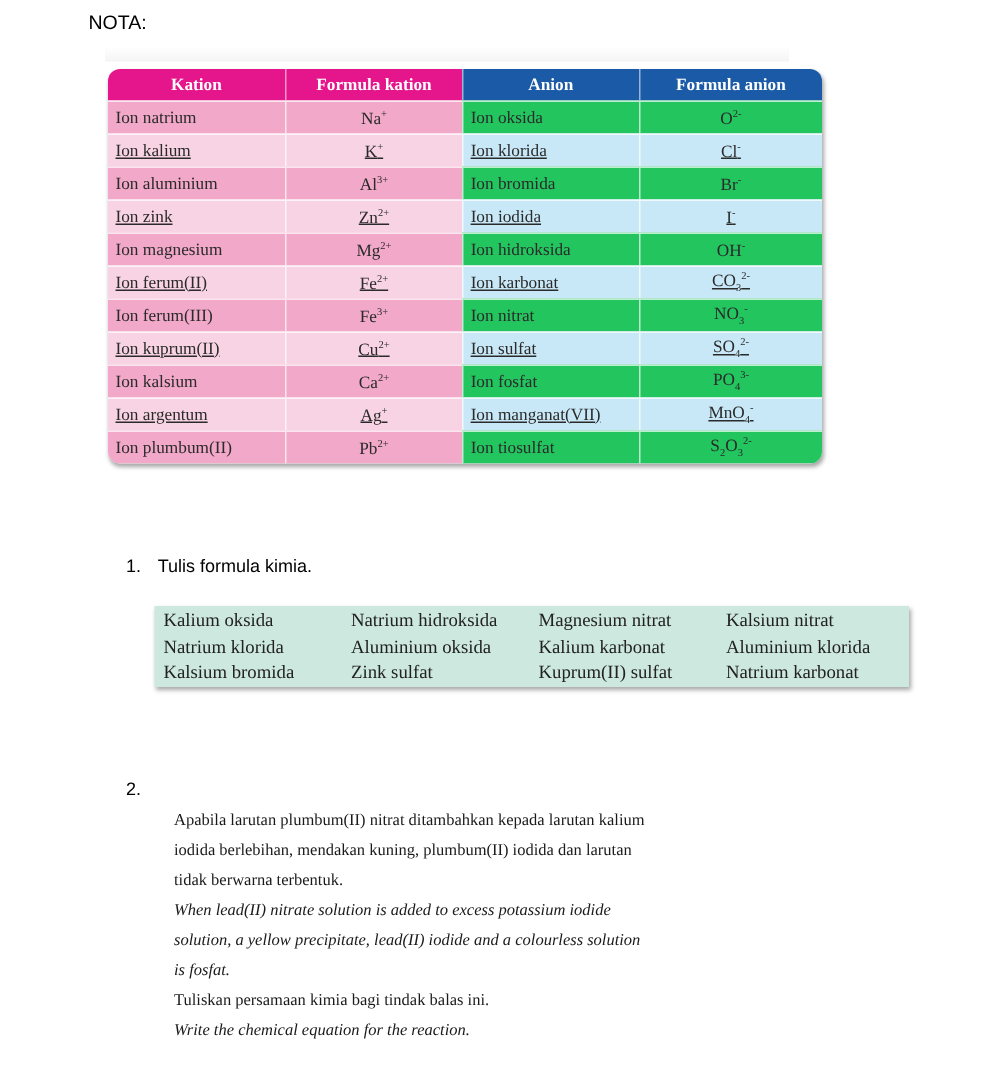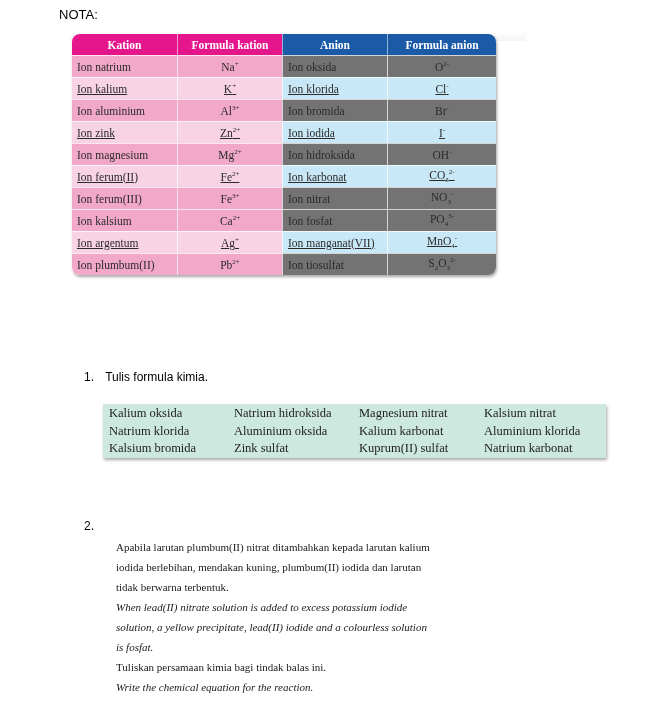--- a/index.html
+++ b/index.html
@@ -1,29 +1,29 @@
 <!DOCTYPE html>
 <html><head>
 <meta charset="utf-8">
 <style>
   html, body { margin:0; padding:0; background:#ffffff; }
   body { width:654px; height:724px; position:relative; overflow:hidden; font-family:"Liberation Sans", sans-serif; color:#000; }
   .nota { position:absolute; left:59px; top:7px; font-size:13px; }
   .cropstrip { position:absolute; left:70px; top:31px; width:456px; height:10px; background:linear-gradient(#ffffff,#f4f4f4); }
-  .ion-table { position:absolute; left:72px; top:34px; width:424px; border-collapse:separate; border-spacing:0; font-family:"Liberation Serif", serif; font-size:11.5px; border-radius:8px; overflow:hidden; box-shadow:1px 2px 3px rgba(0,0,0,0.35); }
+  .ion-table { position:absolute; left:72px; top:46px; width:476px; border-collapse:separate; border-spacing:0; font-family:"Liberation Serif", serif; font-size:11.5px; border-radius:8px; overflow:hidden; box-shadow:1px 2px 3px rgba(0,0,0,0.35); }
   .ion-table th { height:21px; color:#fff; font-weight:bold; font-size:11.5px; text-align:center; padding:0; }
   .ion-table th.k { background:#e5158c; }
   .ion-table th.a { background:#1b5aa6; }
   .ion-table th + th { border-left:1px solid rgba(255,255,255,0.55);margin-left:40px; }
   .ion-table td { height:21px; padding:0 0 0 5px; color:#2a2a2a; border-top:1px solid rgba(255,255,255,0.7); white-space:nowrap; }
   .ion-table td.c { text-align:center; padding:0; }
   .ion-table td.kc { background:#f8d3e3;text-decoration:underline; }
   .ion-table td.ka { background:#f2a8c8; }
   .ion-table td.ac { background:#c9e8f7;text-decoration:underline; }
-  .ion-table td.aa { background:#737373; }
+  .ion-table td.aa { background:#22c55e; }
   .ion-table td + td { border-left:1px solid rgba(255,255,255,0.7); }
   .ion-table sup, .ion-table sub { font-size:7px; }
   .col1 { width:105px; } .col2 { width:105px; } .col3 { width:105px; } .col4 { width:109px; }
   .q1 { position:absolute; left:84px; top:370px; font-size:12px; }
   .q1 .num { display:inline-block; width:18px; }
   .names-box { position:absolute; left:103px; top:404px; width:503px; height:54px; background:#cde8de; box-shadow:1px 2px 3px rgba(0,0,0,0.35); font-family:"Liberation Serif", serif; font-size:12.5px; color:#222; }
   .names-grid { position:absolute; left:6px; top:2px; display:grid; grid-template-columns:125px 125px 125px 125px; grid-auto-rows:17.5px; }
   .q2 { position:absolute; left:84px; top:519px; font-size:12px; }
   .para { position:absolute; left:116px; font-family:"Liberation Serif", serif; font-size:11px; color:#1a1a1a; line-height:20px; width:360px; }
   .para .it { font-style:italic; }
@@ -87,20 +87,26 @@
         <td class="ac">Ion karbonat</td>
         <td class="c ac"><span>CO</span><sub>3</sub><sup>2-</sup></td>
       </tr>
       <tr>
         <td class="ka">Ion ferum(III)</td>
         <td class="c ka"><span>Fe</span><sup>3+</sup></td>
         <td class="aa">Ion nitrat</td>
         <td class="c aa"><span>NO</span><sub>3</sub><sup>-</sup></td>
       </tr>
       <tr>
+        <td class="kc">Ion kuprum(II)</td>
+        <td class="c kc"><span>Cu</span><sup>2+</sup></td>
+        <td class="ac">Ion sulfat</td>
+        <td class="c ac"><span>SO</span><sub>4</sub><sup>2-</sup></td>
+      </tr>
+      <tr>
         <td class="ka">Ion kalsium</td>
         <td class="c ka"><span>Ca</span><sup>2+</sup></td>
         <td class="aa">Ion fosfat</td>
         <td class="c aa"><span>PO</span><sub>4</sub><sup>3-</sup></td>
       </tr>
       <tr>
         <td class="kc">Ion argentum</td>
         <td class="c kc"><span>Ag</span><sup>+</sup></td>
         <td class="ac">Ion manganat(VII)</td>
         <td class="c ac"><span>MnO</span><sub>4</sub><sup>-</sup></td>

